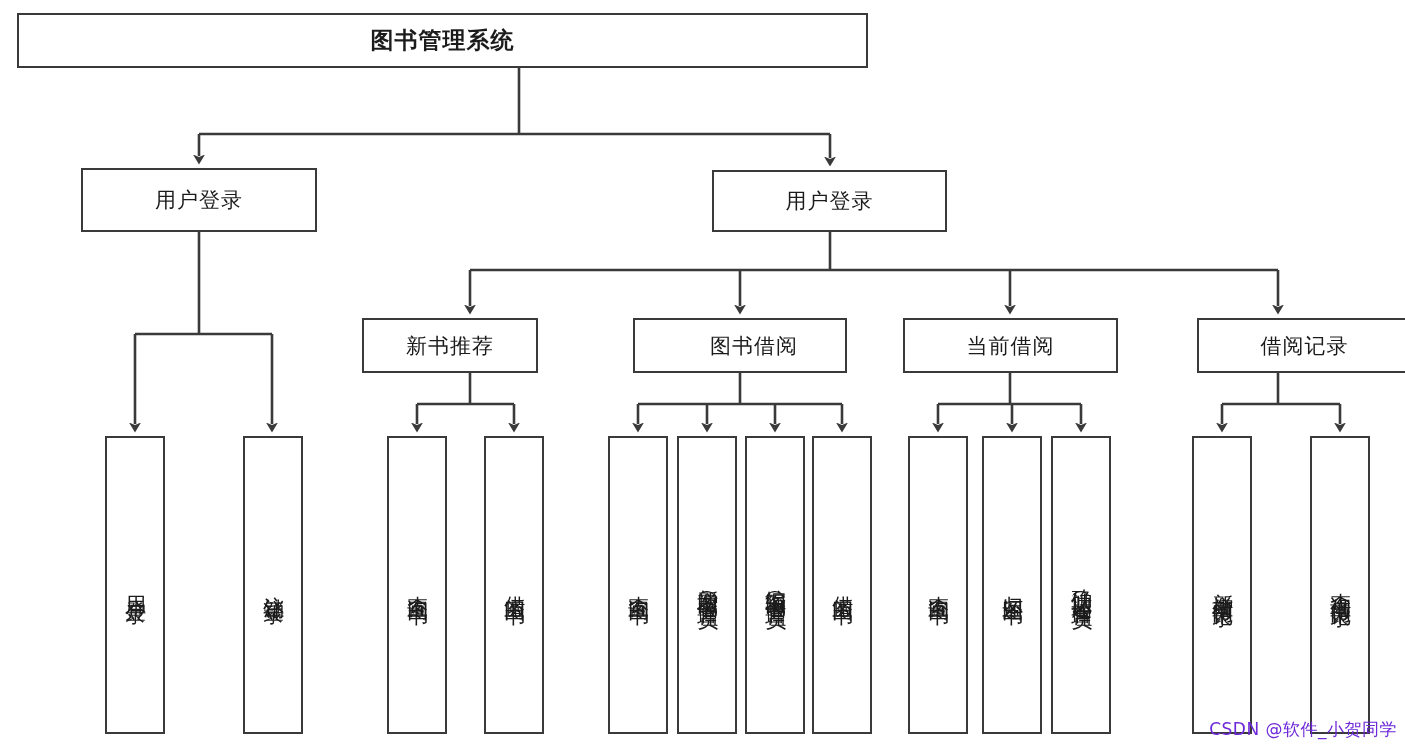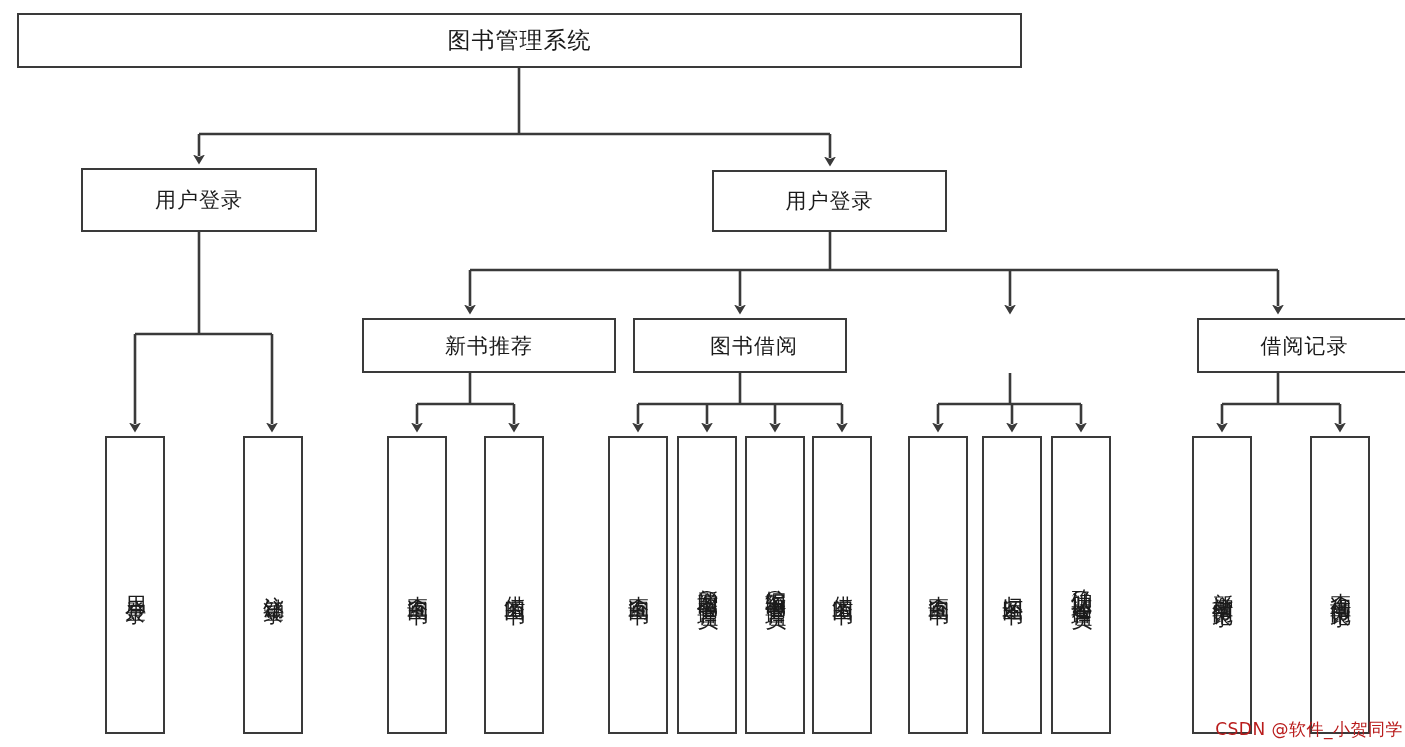--- a/index.html
+++ b/index.html
@@ -36,24 +36,24 @@
     text-orientation:upright;
     line-height:1.12;
     letter-spacing:3px;
     padding:6px 0;
     white-space:nowrap;
   }
 
   
   #watermark{
     position:absolute;
-    right:2px;
+    right:8px;
     bottom:6px;
     font-size:17px;
-    color:#b91c1c;
+    color:#6d28d9;
     letter-spacing:0.5px;
     white-space:nowrap;
   }
 </style>
 </head>
 <body>
 
 <div id="canvas">
 
   <svg id="edges" viewBox="0 0 1405 747" xmlns="http://www.w3.org/2000/svg">
@@ -117,27 +117,28 @@
 
     <g stroke="#3a3a3a" stroke-width="2.6" fill="none">
 
       <path d="M1278,373 L1278,404"></path>
       <path d="M1222,404 L1340,404"></path>
       <path d="M1222,404 L1222,424" marker-end="url(#arrow)"></path>
       <path d="M1340,404 L1340,424" marker-end="url(#arrow)"></path>
     </g>
   </svg>
 
-  <div class="node root" id="root-node" style="left: 17px; top: 13px; width: 1005px; height: 55px;">图书管理系统</div>
+  <div class="node root" id="root-node" style="left: 17px; top: 13px; width: 851px; height: 55px; font-weight: bold;">图书管理系统</div>
 
   <div class="node lvl2" id="l2-0" style="left: 81px; top: 168px; width: 236px; height: 64px;">用户登录</div>
   <div class="node lvl2" id="l2-1" style="left: 712px; top: 170px; width: 235px; height: 62px;">用户登录</div>
 
-  <div class="node lvl3" id="l3-0" style="left: 362px; top: 318px; width: 254px; height: 55px;">新书推荐</div>
+  <div class="node lvl3" id="l3-0" style="left: 362px; top: 318px; width: 176px; height: 55px;">新书推荐</div>
   <div class="node lvl3" id="l3-1" style="left: 633px; top: 318px; width: 214px; height: 55px; padding-left: 28px;">图书借阅</div>
+  <div class="node lvl3" id="l3-2" style="left: 903px; top: 318px; width: 215px; height: 55px;">当前借阅</div>
   <div class="node lvl3" id="l3-3" style="left: 1173px; top: 318px; width: 215px; height: 55px; margin-left: 24px;">借阅记录</div>
 
   <div class="node leaf" id="leaf-0" style="left: 105px; top: 436px; width: 60px; height: 298px;">用户登录</div>
   <div class="node leaf" id="leaf-1" style="left: 243px; top: 436px; width: 60px; height: 298px;">注销登录</div>
   <div class="node leaf" id="leaf-2" style="left: 387px; top: 436px; width: 60px; height: 298px;">查询图书</div>
   <div class="node leaf" id="leaf-3" style="left: 484px; top: 436px; width: 60px; height: 298px;">借阅图书</div>
   <div class="node leaf" id="leaf-4" style="left: 608px; top: 436px; width: 60px; height: 298px;">查询图书</div>
   <div class="node leaf" id="leaf-5" style="left: 677px; top: 436px; width: 60px; height: 298px;">新增图书（管理员）</div>
   <div class="node leaf" id="leaf-6" style="left: 745px; top: 436px; width: 60px; height: 298px;">编辑图书（管理员）</div>
   <div class="node leaf" id="leaf-7" style="left: 812px; top: 436px; width: 60px; height: 298px;">借阅图书</div>

